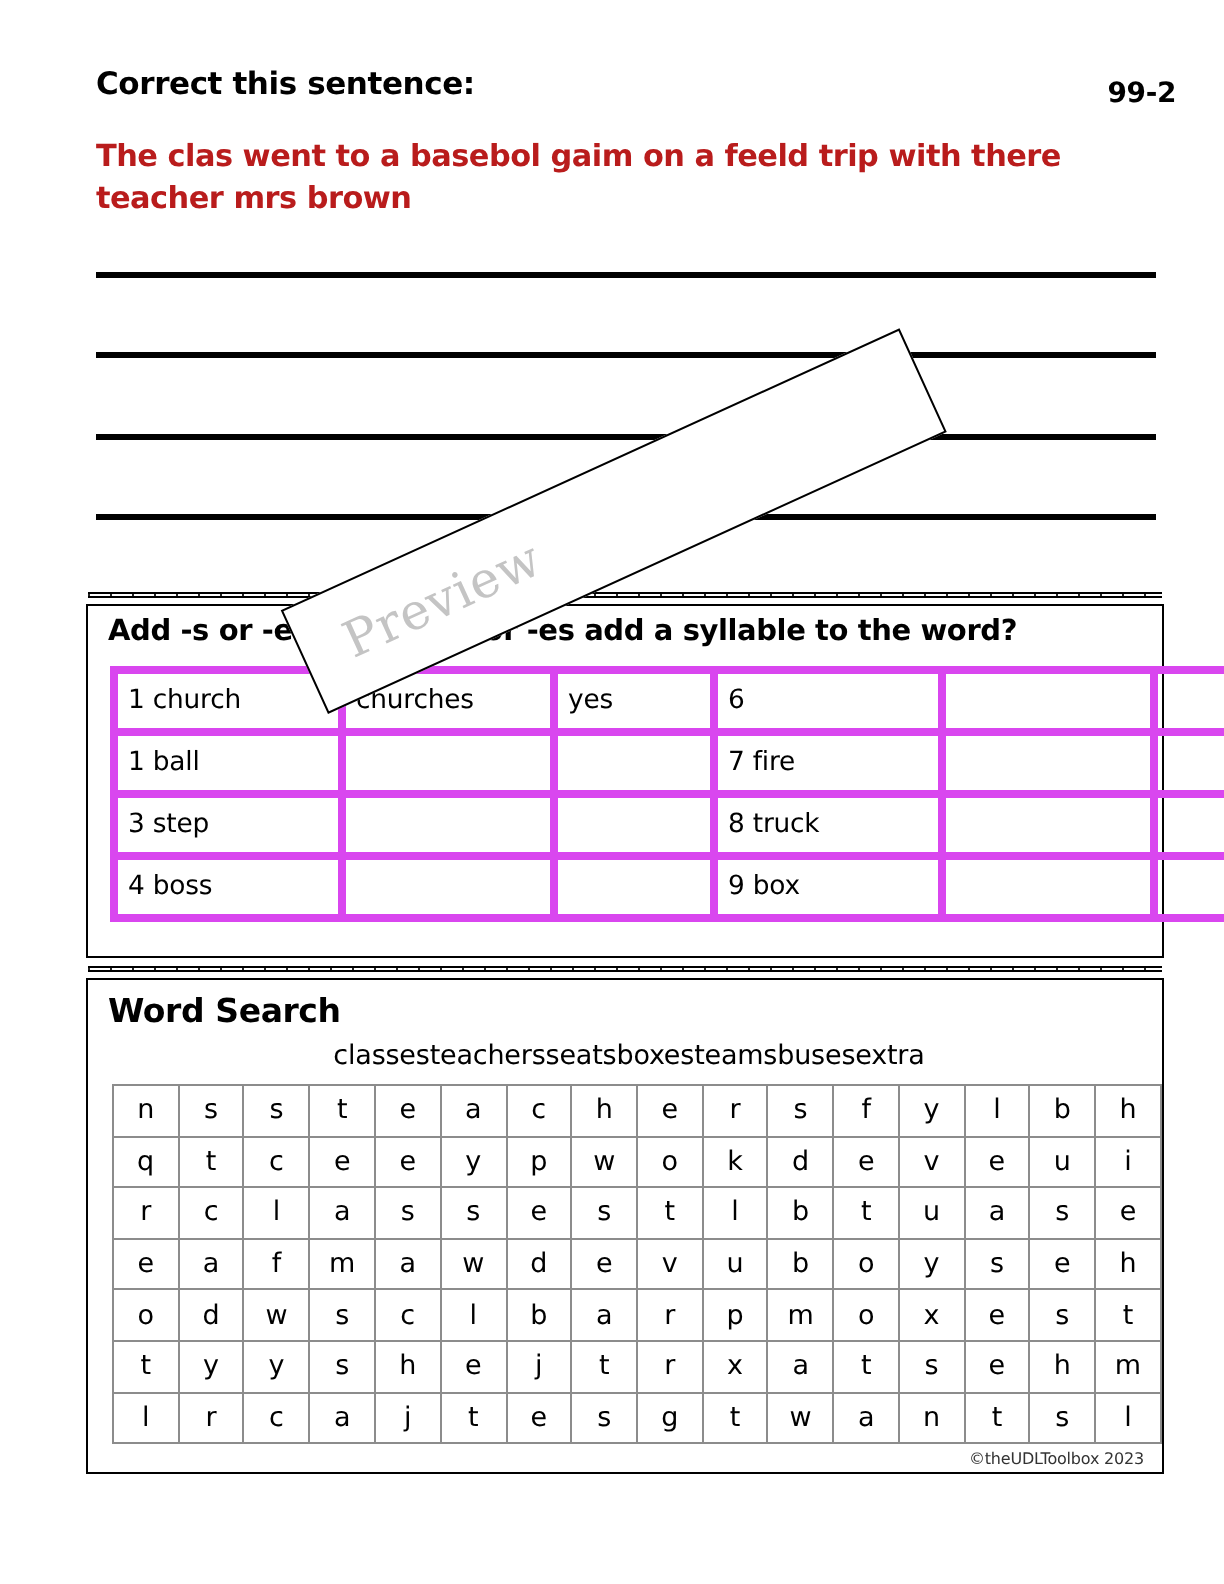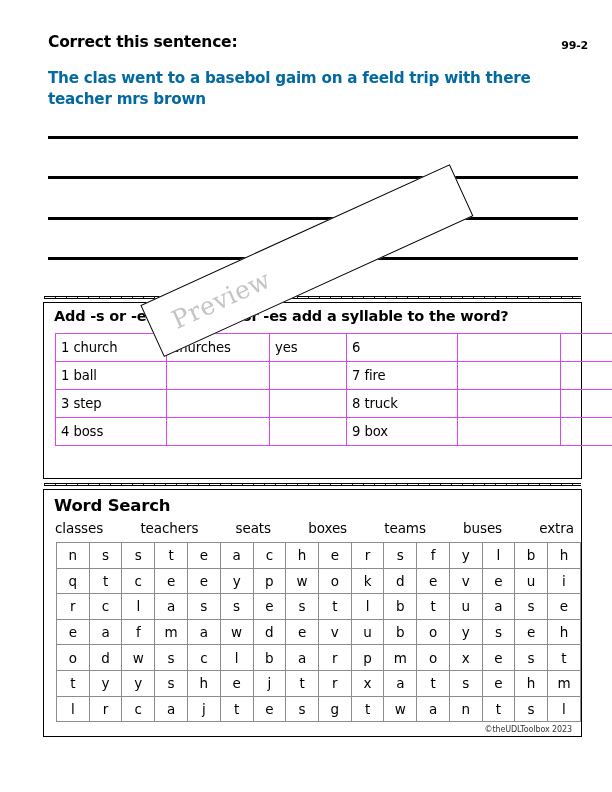--- a/index.html
+++ b/index.html
@@ -38,37 +38,37 @@
     font-size: 15.5px;
     font-weight: bold;
     letter-spacing: -0.2px;
     color: #000;
     white-space: nowrap;
   }
   .page-number {
     position: absolute;
     right: 0;
     top: 6px;
-    font-size: 11px;
+    font-size: 14px;
     font-weight: bold;
     color: #000;
     letter-spacing: -0.2px;
   }
 
   
   .sentence {
     position: absolute;
     left: 36px;
     top: 68px;
     width: 528px;
     font-size: 15.2px;
     font-weight: bold;
     line-height: 21px;
     letter-spacing: -0.25px;
-    color: #0369a1;
+    color: #b91c1c;
   }
 
   
   .writing-lines {
     position: absolute;
     left: 36px;
     top: 120px;
     width: 530px;
     height: 150px;
   }
@@ -143,21 +143,21 @@
   }
   .suffix-table {
     position: absolute;
     left: 11px;
     top: 30px;
     width: 517px;
     border-collapse: collapse;
     table-layout: fixed;
   }
   .suffix-table td {
-    border: 1px solid #d946ef;
+    border: 4px solid #d946ef;
     height: 27px;
     padding: 0 5px;
     font-size: 13.2px;
     color: #000;
     letter-spacing: -0.1px;
     vertical-align: middle;
   }
   .col-word   { width: 100px; }
   .col-answer { width: 92px;  }
   .col-yn     { width: 66px;  }
@@ -183,21 +183,21 @@
     left: 10px;
     top: 6px;
     font-size: 16.5px;
   }
   .word-list {
     position: absolute;
     left: 11px;
     top: 30px;
     width: 519px;
     display: flex;
-    justify-content: space-between;
+    justify-content: center;
     font-size: 13.5px;
     letter-spacing: -0.1px;
     color: #000;
   }
   .word-list span { white-space: nowrap; }
 
   .ws-grid {
     position: absolute;
     left: 12px;
     top: 52px;

